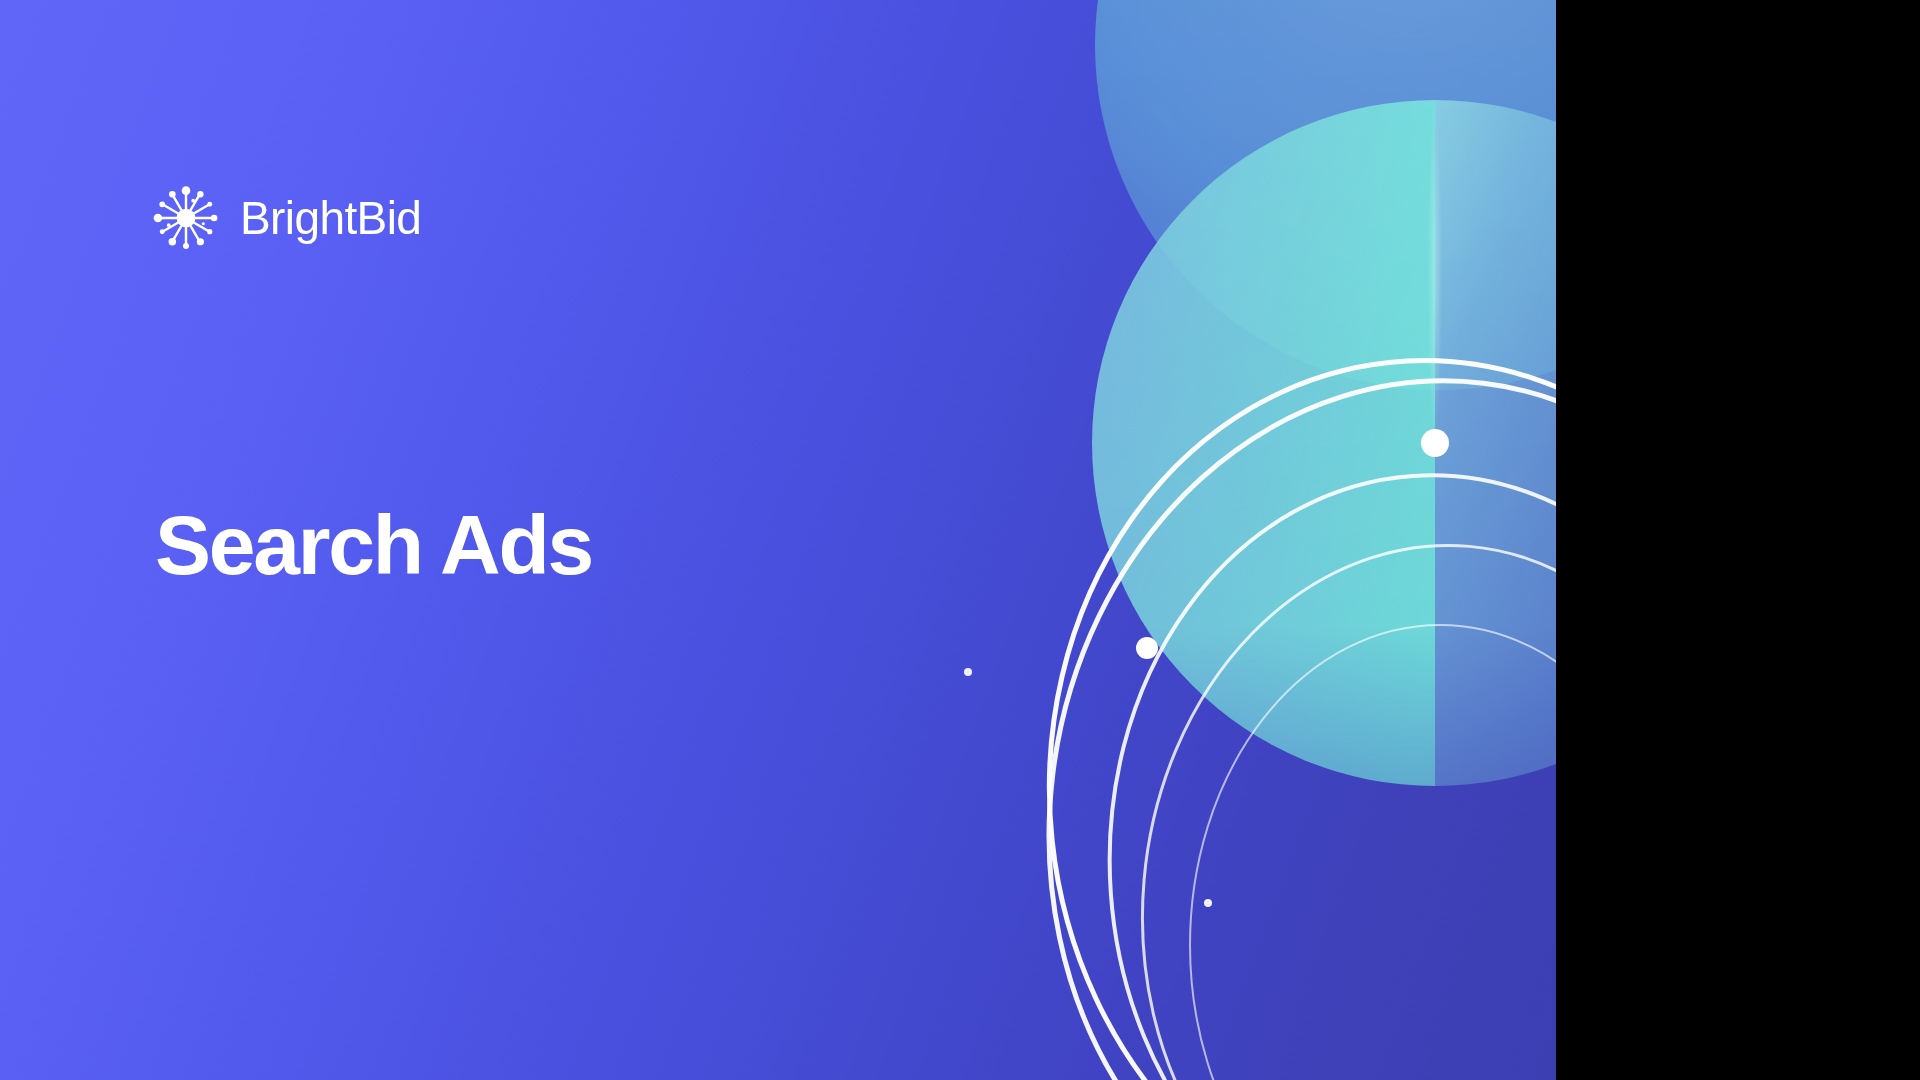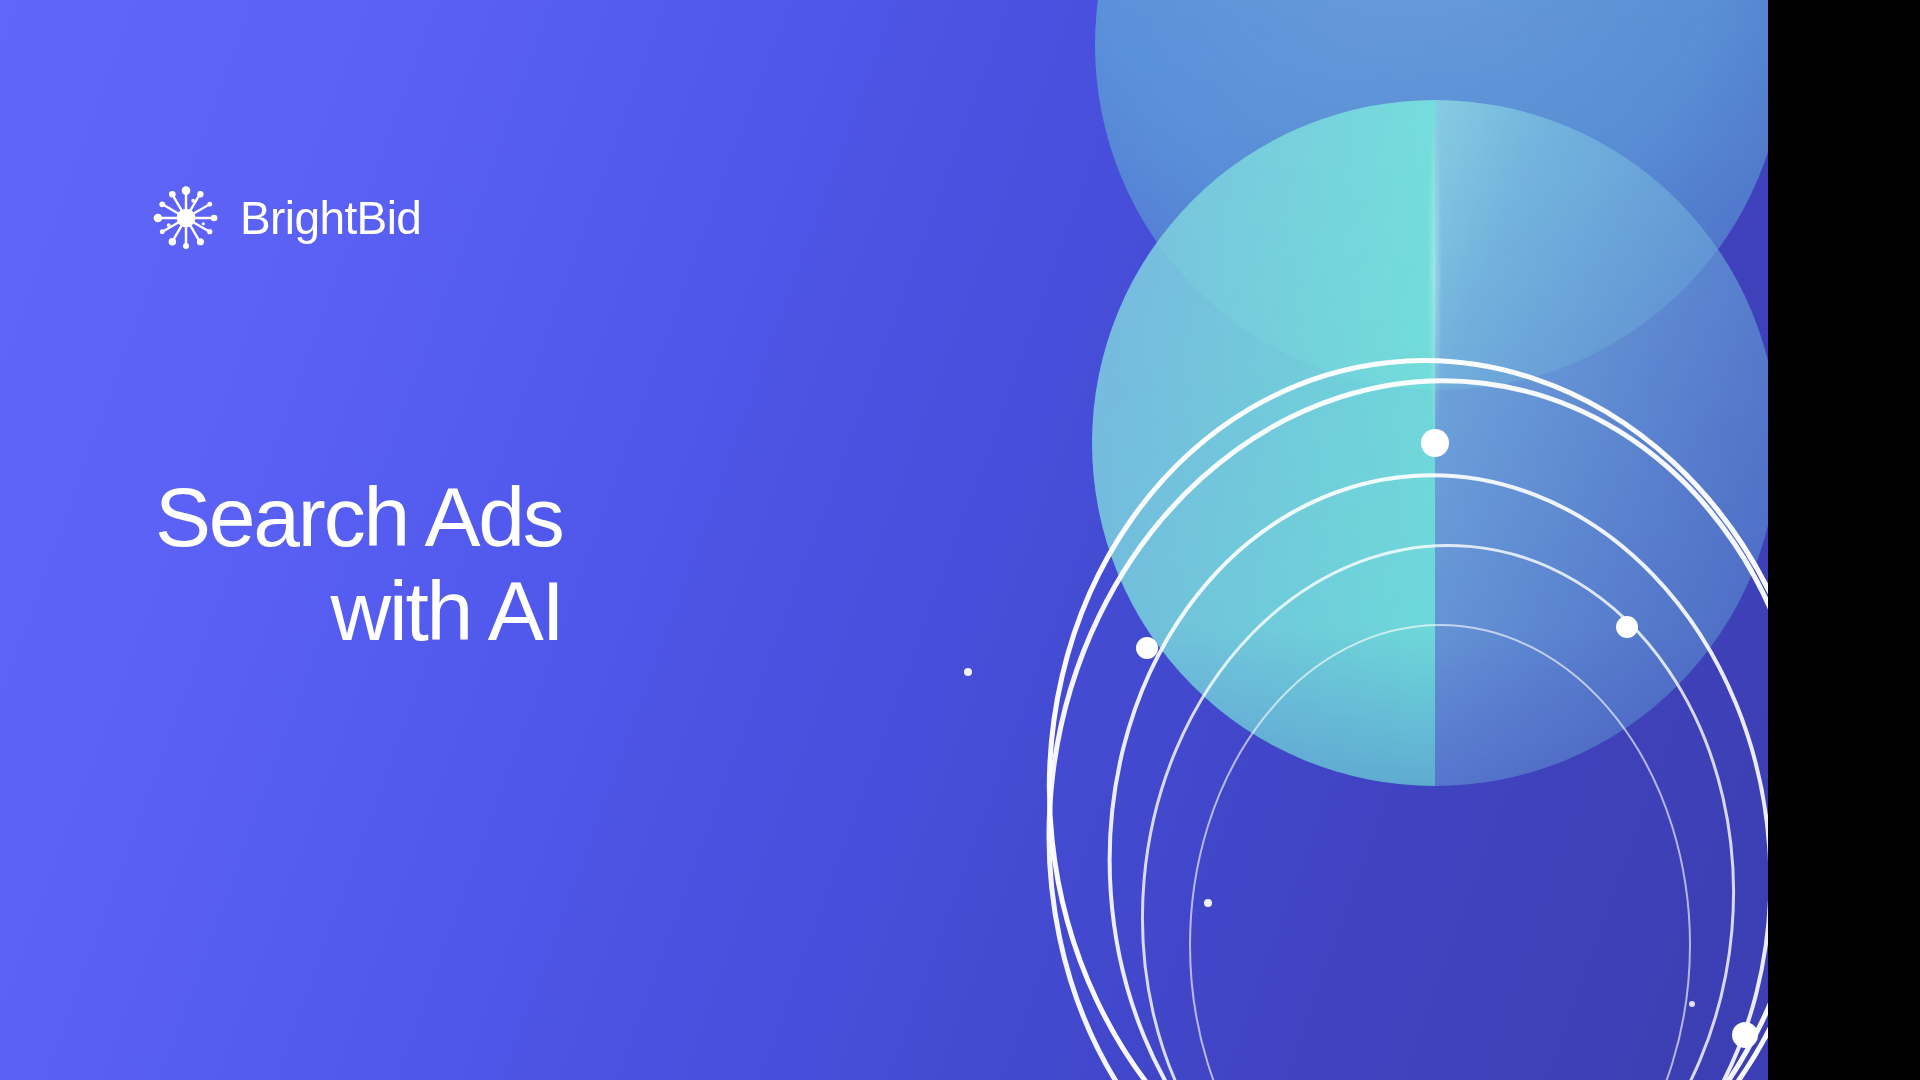--- a/index.html
+++ b/index.html
@@ -7,34 +7,33 @@
     margin: 0;
     padding: 0;
     background: #000;
   }
   body {
     font-family: "Liberation Sans", sans-serif;
   }
 
   #hero {
     position: relative;
-    width: 1768px;
+    width: 1556px;
     height: 1080px;
     overflow: hidden;
     background:
       linear-gradient(110deg,
         #6066F8 0%,
         #5A61F4 18%,
         #5159EC 34%,
         #4A51E0 48%,
         #444BD2 62%,
         #4044C4 76%,
         #3E41B8 88%,
         #3C3FB2 100%);
-    text-align: right;
   }
 
   
   #artwork {
     position: absolute;
     inset: 0;
     width: 1920px;
     height: 1080px;
     pointer-events: none;
   }
@@ -68,25 +67,26 @@
   
   #headline-block {
     position: absolute;
     left: 155px;
     top: 470px;
     z-index: 5;
   }
   .headline-line {
     color: #FFFFFF;
     font-size: 84px;
-    font-weight: 400;
+    font-weight: 700;
     line-height: 1.12;
     letter-spacing: -2.2px;
     white-space: nowrap;
     user-select: none;
+    margin-top: 28px;
   }
   .headline-line.accent {
     color: #7CF0DC;
   }
 </style>
 </head>
 <body>
 
 <div id="hero">
 
@@ -201,16 +201,15 @@
         <circle cx="74" cy="58" r="2.2"></circle>
       </g>
 
       <circle cx="50" cy="50" r="13" fill="#FFFFFF"></circle>
     </svg>
     <span id="logo-wordmark">BrightBid</span>
   </div>
 
   <div id="headline-block">
     <div class="headline-line">Search Ads</div>
-    <div class="headline-line">with AI</div>
   </div>
 
 </div>
 
 </body></html>

